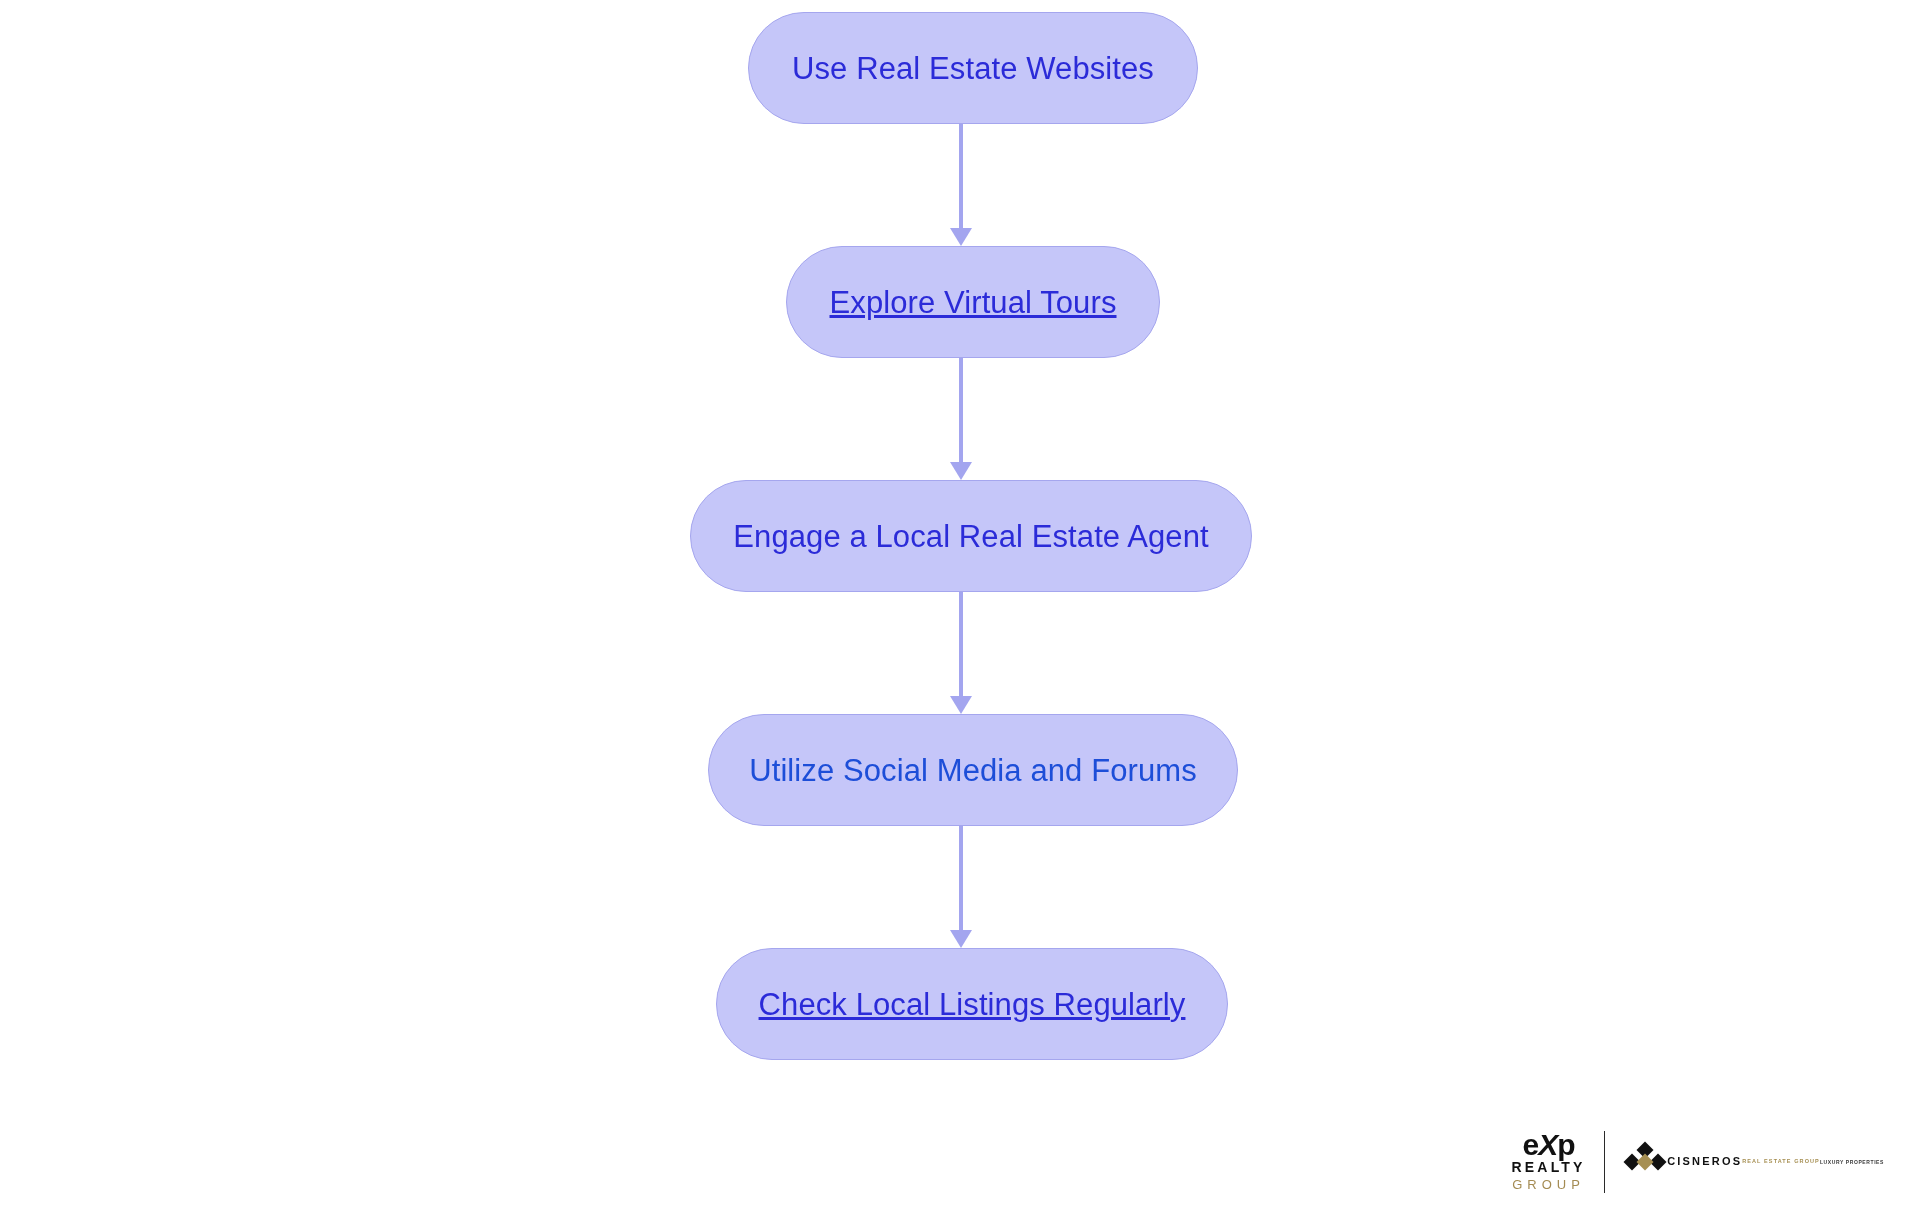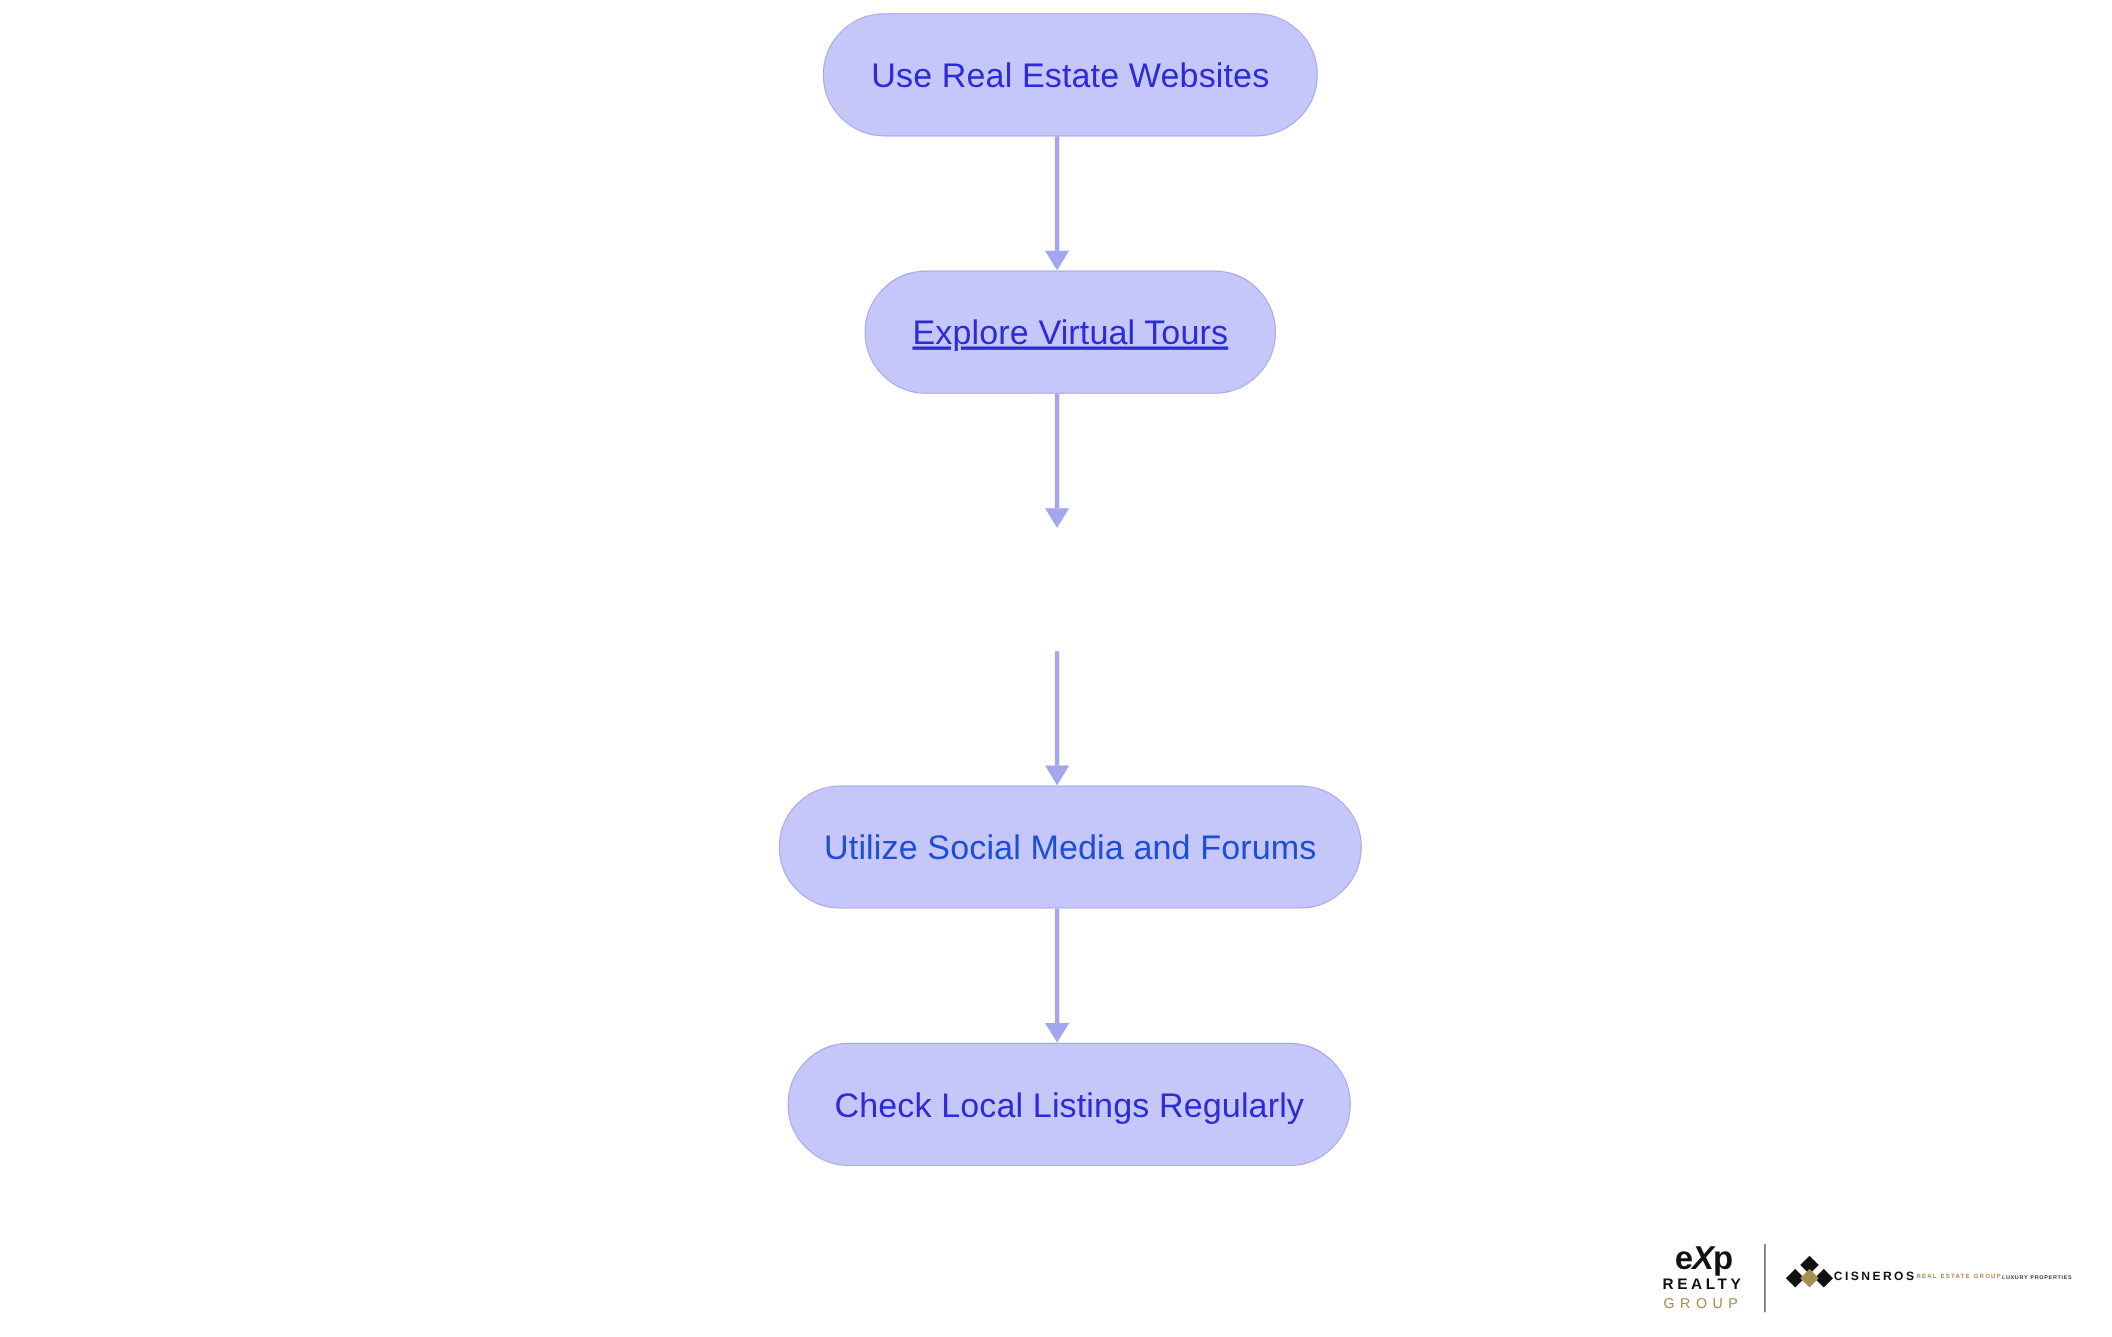--- a/index.html
+++ b/index.html
@@ -166,26 +166,29 @@
 <div id="flow-canvas">
 
   <div class="flow-node" id="node-0" style="left: 748px; top: 12px; width: 450px; height: 112px; background: rgb(197, 198, 249); border-color: rgb(165, 166, 238); color: rgb(43, 43, 216);">
     <span class="node-label">Use Real Estate Websites</span>
   </div>
 
   <div class="flow-node" id="node-1" style="left: 786px; top: 246px; width: 374px; height: 112px; background: rgb(197, 198, 249); border-color: rgb(165, 166, 238); color: rgb(43, 43, 216); text-decoration: underline;">
     <span class="node-label">Explore Virtual Tours</span>
   </div>
 
+  <div class="flow-node" id="node-2" style="left: 690px; top: 480px; width: 562px; height: 112px; background: rgb(197, 198, 249); border-color: rgb(165, 166, 238); color: rgb(43, 43, 216);">
+    <span class="node-label">Engage a Local Real Estate Agent</span>
+  </div>
 
   <div class="flow-node" id="node-3" style="left: 708px; top: 714px; width: 530px; height: 112px; background: rgb(197, 198, 249); border-color: rgb(165, 166, 238); color: #1d4ed8;">
     <span class="node-label">Utilize Social Media and Forums</span>
   </div>
 
-  <div class="flow-node" id="node-4" style="left: 716px; top: 948px; width: 512px; height: 112px; background: rgb(197, 198, 249); border-color: rgb(165, 166, 238); color: rgb(43, 43, 216);">
+  <div class="flow-node" id="node-4" style="left: 716px; top: 948px; width: 512px; height: 112px; background: rgb(197, 198, 249); border-color: rgb(165, 166, 238); color: rgb(43, 43, 216); text-decoration: underline;">
     <span class="node-label">Check Local Listings Regularly</span>
   </div>
 
   <div class="connector" id="edge-0" style="left: 961px; top: 124px; height: 122px;">
     <div class="conn-line" style="height: 104px; background: rgb(163, 165, 239);"></div>
     <div class="conn-head" style="top: 104px; border-top-color: rgb(163, 165, 239);"></div>
   </div>
   <div class="connector" id="edge-1" style="left: 961px; top: 358px; height: 122px;">
     <div class="conn-line" style="height: 104px; background: rgb(163, 165, 239);"></div>
     <div class="conn-head" style="top: 104px; border-top-color: rgb(163, 165, 239);"></div>

